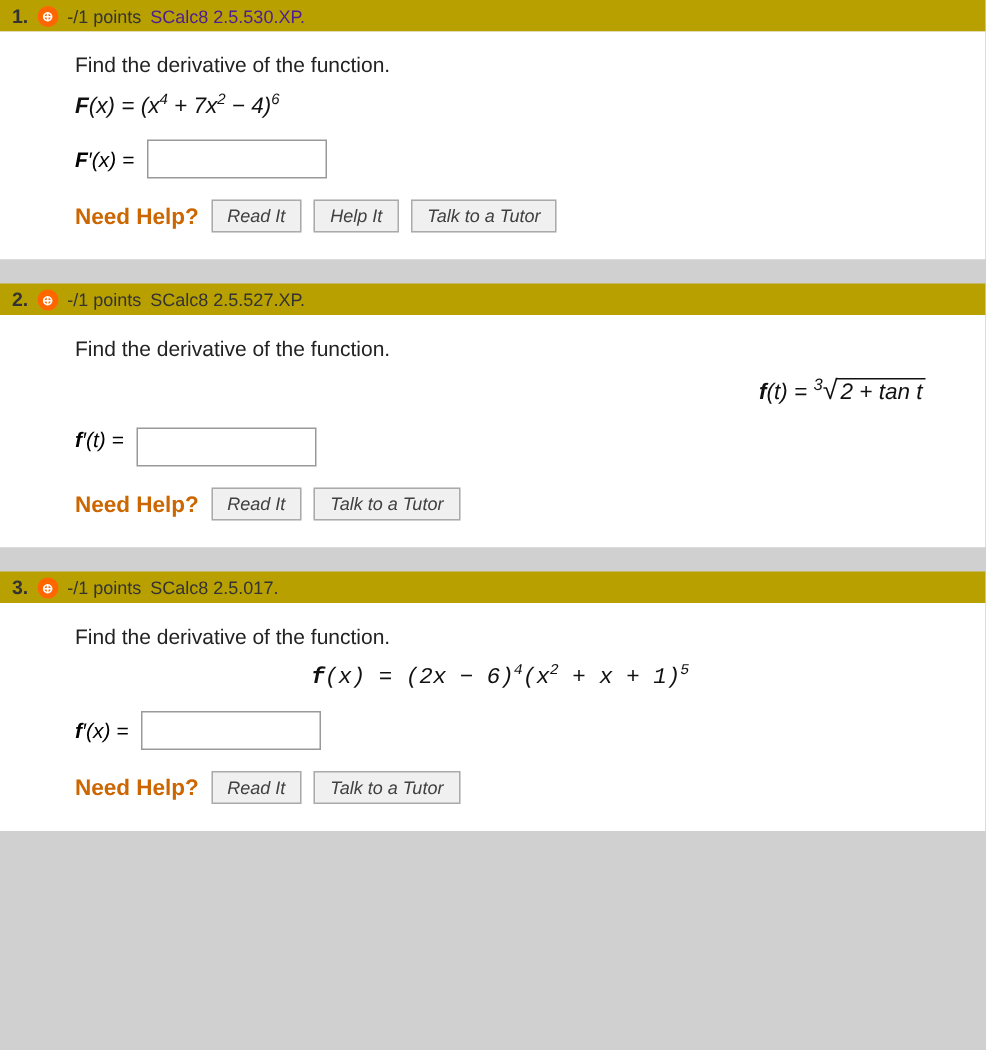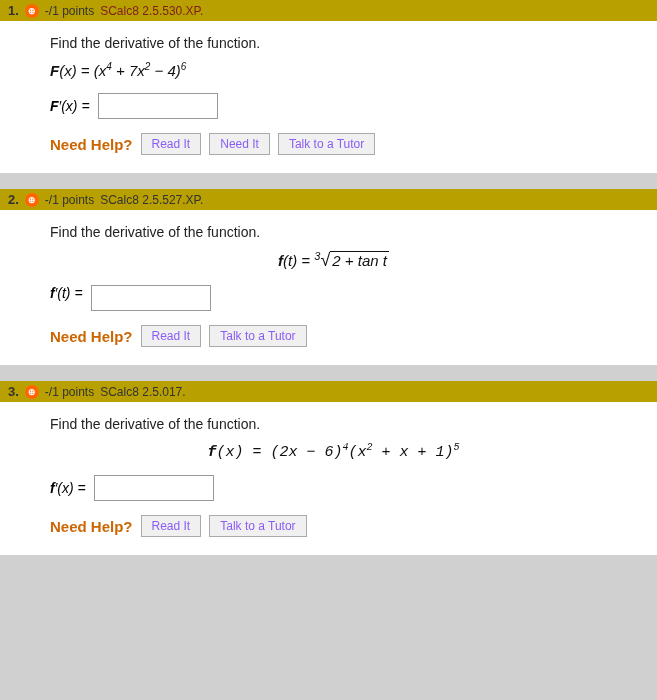--- a/index.html
+++ b/index.html
@@ -15,63 +15,64 @@
       font-size: 10px;
       vertical-align: super;
     }
 
     .btn-help {
       border: 1px solid #aaa;
       padding: 3px 10px;
       font-size: 12px;
       cursor: pointer;
       background: #f0f0f0;
-      color: #8b5cf6;
+      color: #404040;
+      font-style: italic;
     }
   </style>
 </head>
 <body>
 
 <div>
   <div style="background:#b8a000; padding:3px 8px; display:flex; align-items:center; gap:6px;">
     <span style="font-size:13px;font-weight:bold;color:#333;">1.</span>
     <span style="display:inline-flex;align-items:center;justify-content:center;width:14px;height:14px;background:#ff6600;border-radius:50%;color:white;font-size:9px;font-weight:bold;">⊕</span>
     <span style="font-size:12px;color:#333;">-/1 points</span>
-    <span style="font-size:12px;color:#7f1d1d;">SCalc8 2.5.530.XP.</span>
+    <span style="font-size:12px;color:#4c1d95;">SCalc8 2.5.530.XP.</span>
   </div>
   <div style="background:#fff;padding:14px 40px 18px 50px;">
     <div style="font-size:14px;color:#222;margin-bottom:10px;">Find the derivative of the function.</div>
     <div style="text-align:left;font-style:italic;font-size:15px;margin-bottom:14px;color:#111;">
       <span style="font-style:italic;font-weight:bold;">F</span><span style="font-style:italic;">(x) = (x<sup>4</sup> + 7x<sup>2</sup> − 4)<sup>6</sup></span>
     </div>
     <div style="display:flex;align-items:center;gap:8px;margin-bottom:14px;">
       <span style="font-style:italic;font-size:14px;"><span style="font-weight:bold;font-style:italic;">F</span>′(x) =</span>
       <input type="text" style="border: 1px solid rgb(153, 153, 153); padding: 2px 5px; width: 120px; height: 26px; font-size: 13px; background: rgb(255, 255, 255);">
     </div>
     <div style="display:flex;align-items:center;gap:8px;">
       <span style="color:#cc6600;font-weight:bold;font-size:15px;">Need Help?</span>
       <button class="btn-help">Read It</button>
-      <button class="btn-help">Need It</button>
+      <button class="btn-help">Help It</button>
       <button class="btn-help">Talk to a Tutor</button>
     </div>
   </div>
 </div>
 
 <div style="height:16px;background:#d0d0d0;"></div>
 
 <div>
   <div style="background:#b8a000; padding:3px 8px; display:flex; align-items:center; gap:6px;">
     <span style="font-size:13px;font-weight:bold;color:#333;">2.</span>
     <span style="display:inline-flex;align-items:center;justify-content:center;width:14px;height:14px;background:#ff6600;border-radius:50%;color:white;font-size:9px;font-weight:bold;">⊕</span>
     <span style="font-size:12px;color:#333;">-/1 points</span>
     <span style="font-size:12px;color:#333;">SCalc8 2.5.527.XP.</span>
   </div>
   <div style="background:#fff;padding:14px 40px 18px 50px;">
     <div style="font-size:14px;color:#222;margin-bottom:10px;">Find the derivative of the function.</div>
-    <div style="text-align:center;font-style:italic;font-size:15px;margin-bottom:14px;color:#111;">
+    <div style="text-align:right;font-style:italic;font-size:15px;margin-bottom:14px;color:#111;">
       <span style="font-style:italic;font-weight:bold;">f</span><span style="font-style:italic;">(t) = </span><span style="font-size:11px;vertical-align:super;font-style:italic;">3</span><span style="font-size:18px;">√</span><span style="border-top:1.5px solid #111;padding:0 2px;font-style:italic;">2 + tan <em>t</em></span>
     </div>
     <div style="display:flex;align-items:flex-start;gap:8px;margin-bottom:14px;">
       <span style="font-style:italic;font-size:14px;"><span style="font-weight:bold;font-style:italic;">f</span>′(t) =</span>
       <input type="text" style="border: 1px solid rgb(153, 153, 153); padding: 2px 5px; width: 120px; height: 26px; font-size: 13px; background: rgb(255, 255, 255);">
     </div>
     <div style="display:flex;align-items:center;gap:8px;">
       <span style="color:#cc6600;font-weight:bold;font-size:15px;">Need Help?</span>
       <button class="btn-help">Read It</button>
       <button class="btn-help">Talk to a Tutor</button>

